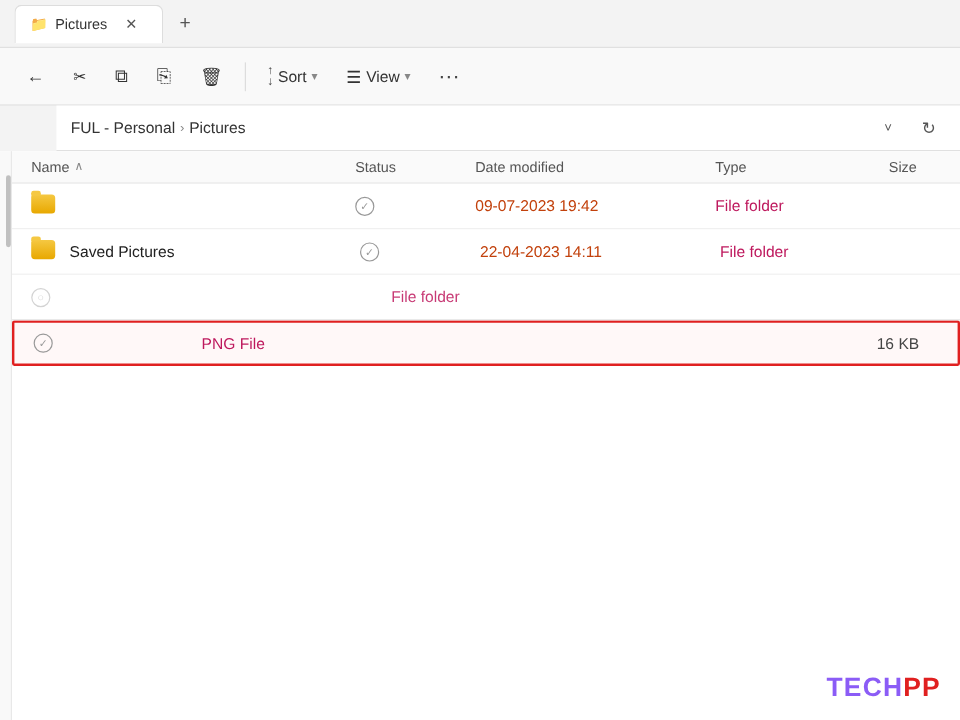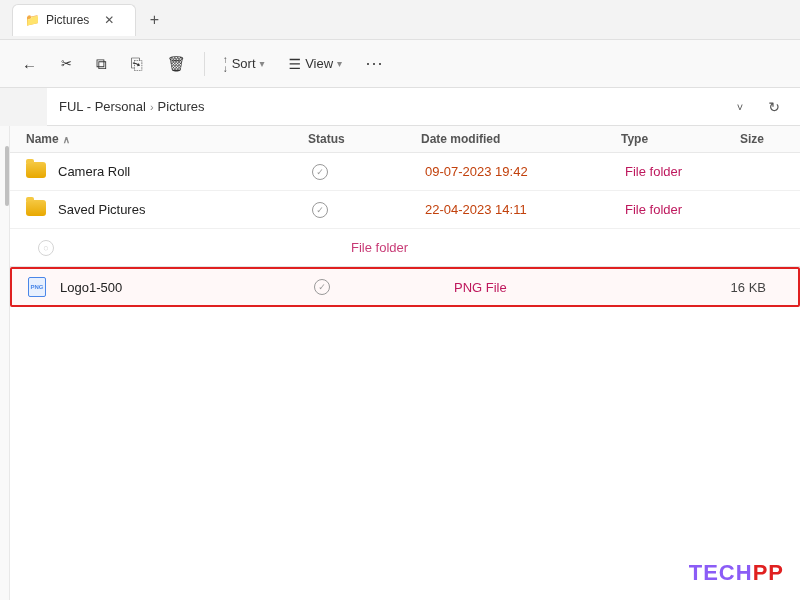--- a/index.html
+++ b/index.html
@@ -174,25 +174,24 @@
 
     
     .col-headers {
       display: flex;
       align-items: flex-start;
       padding: 6px 16px;
       border-bottom: 1px solid #e8e8e8;
       background: #fafafa;
       font-size: 12px;
       color: #555;
-      font-weight: bold;
     }
     .col-name { flex: 0 0 270px; display: flex; align-items: center; gap: 4px; }
-    .col-status { flex: 0 0 100px; margin-left: 12px; }
-    .col-date { flex: 0 0 160px; margin-left: 13px; }
+    .col-status { flex: 0 0 100px; }
+    .col-date { flex: 0 0 160px; }
     .col-type { flex: 0 0 110px; margin-left: 40px; }
     .col-size { flex: 1; text-align: right; padding-right: 20px; }
     .sort-arrow { font-size: 10px; color: #888; }
 
     
     .file-row {
       display: flex;
       align-items: center;
       padding: 8px 16px;
       border-bottom: 1px solid #f0f0f0;
@@ -361,21 +360,20 @@
       <div class="col-size">
         <span>Size</span>
       </div>
     </div>
 
     <div class="file-row">
       <div class="col-name">
         <div class="file-icon">
           <div class="folder-icon"></div>
         </div>
-        <span class="file-name">Camera Roll</span>
       </div>
       <div class="col-status file-status">
         <div class="status-check">✓</div>
       </div>
       <div class="col-date file-date">09-07-2023 19:42</div>
       <div class="col-type file-type">File folder</div>
       <div class="col-size file-size"></div>
     </div>
 
     <div class="file-row">
@@ -396,26 +394,20 @@
     <div class="file-row partial-visible" style="overflow:hidden; max-height:22px; border-bottom: 1px solid #e0e0e0;">
       <div class="col-status file-status">
         <div class="status-check" style="border-color:#ccc; color:#ccc;">○</div>
       </div>
       <div class="col-date file-date"></div>
       <div class="col-type file-type">File folder</div>
       <div class="col-size file-size"></div>
     </div>
 
     <div class="file-row highlighted">
-      <div class="col-name">
-        <div class="file-icon">
-          <div class="png-icon">PNG</div>
-        </div>
-        <span class="file-name">Logo1-500</span>
-      </div>
       <div class="col-status file-status">
         <div class="status-check">✓</div>
       </div>
       <div class="col-type file-type">PNG File</div>
       <div class="col-size file-size">16 KB</div>
     </div>
   </div>
 </div>
 
 <div class="watermark">

